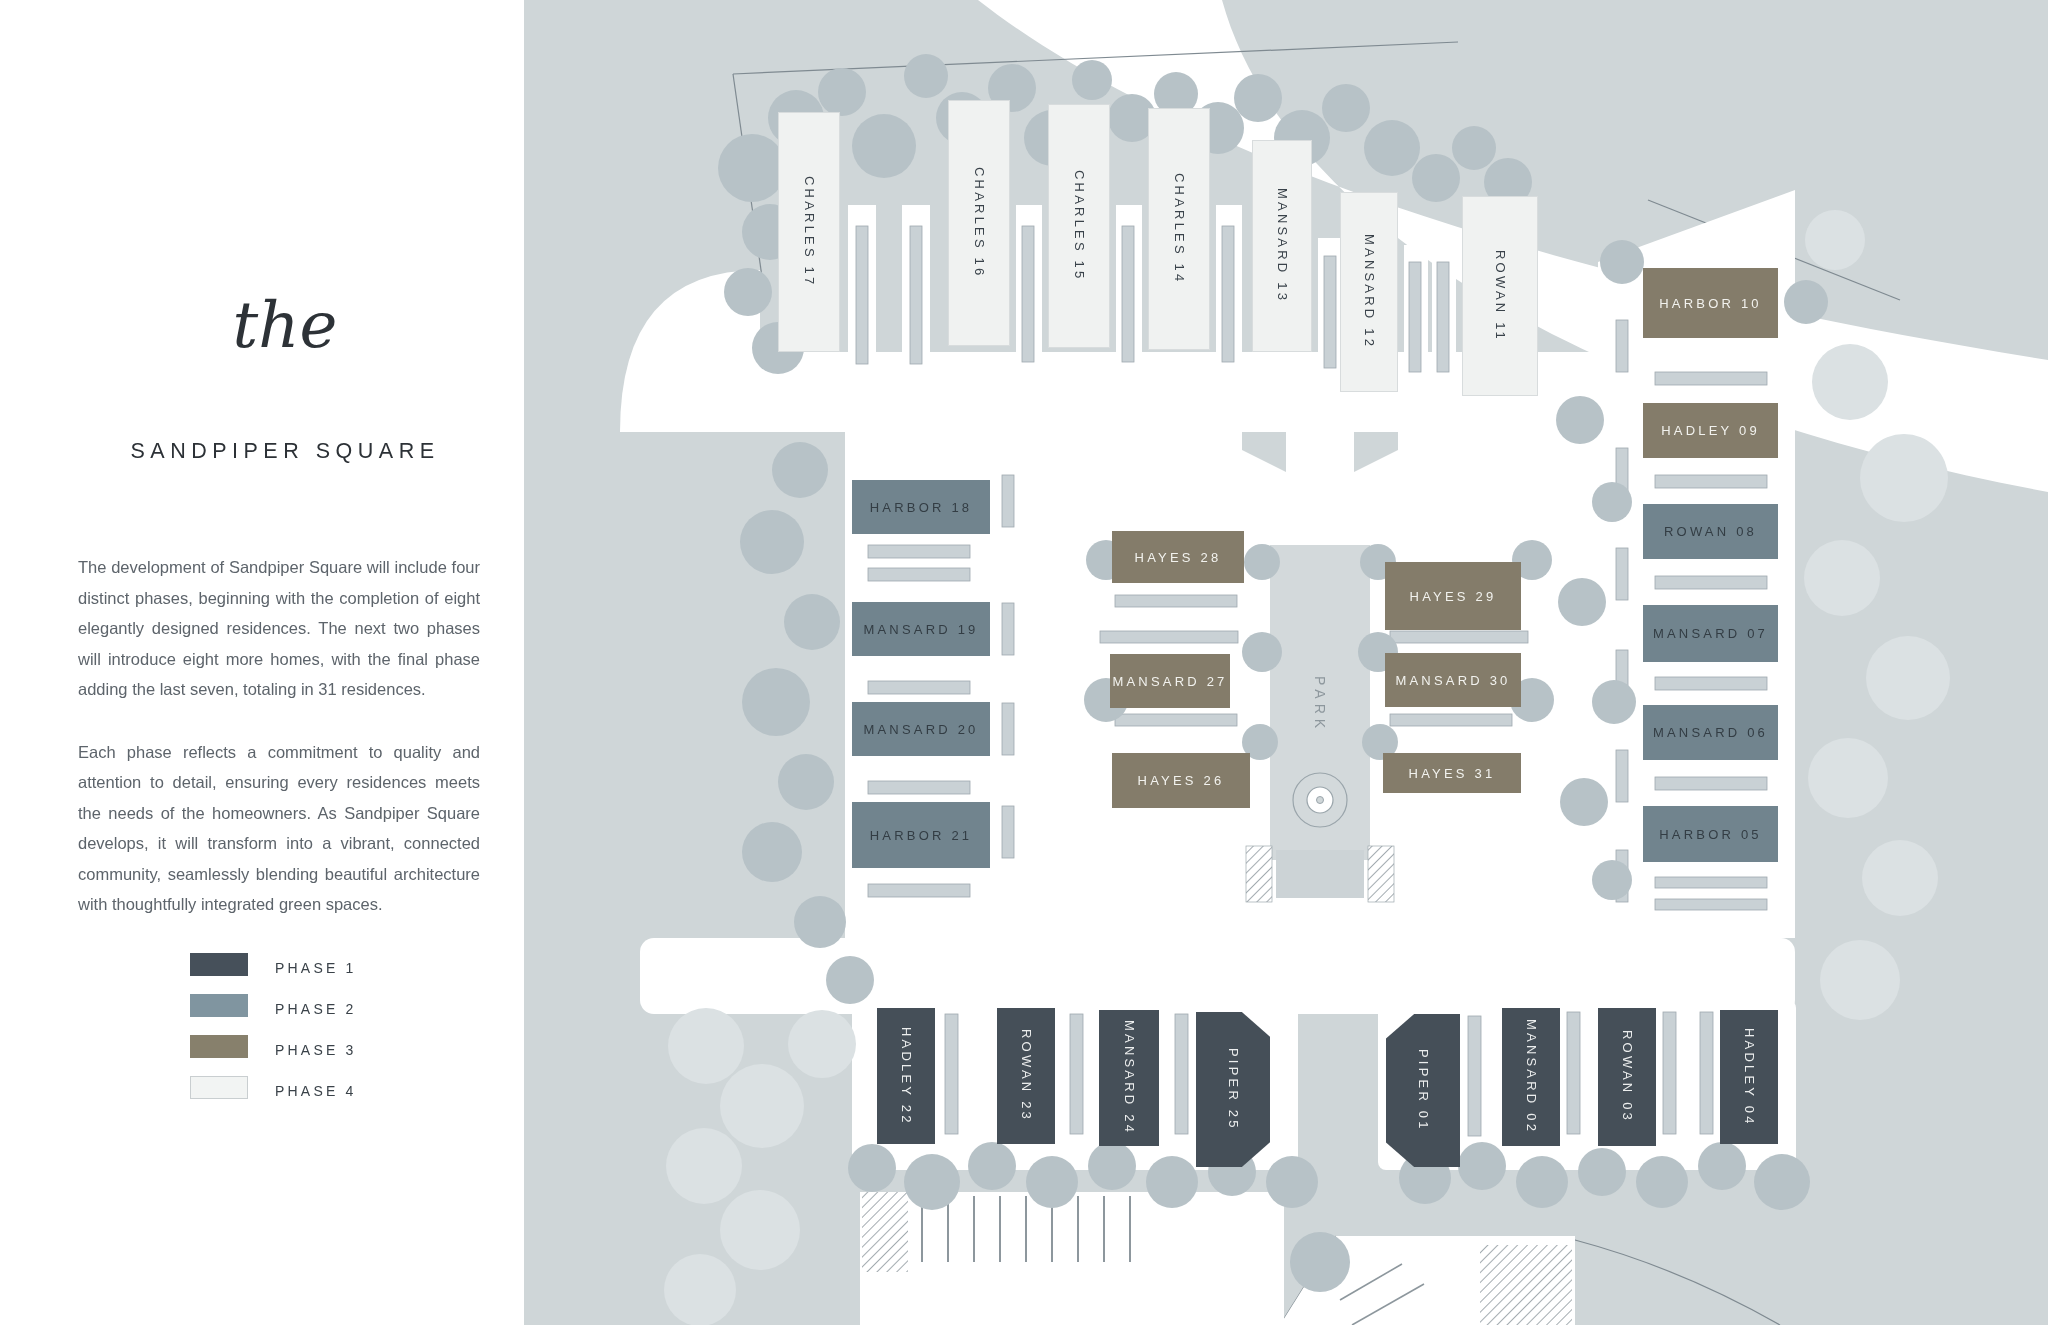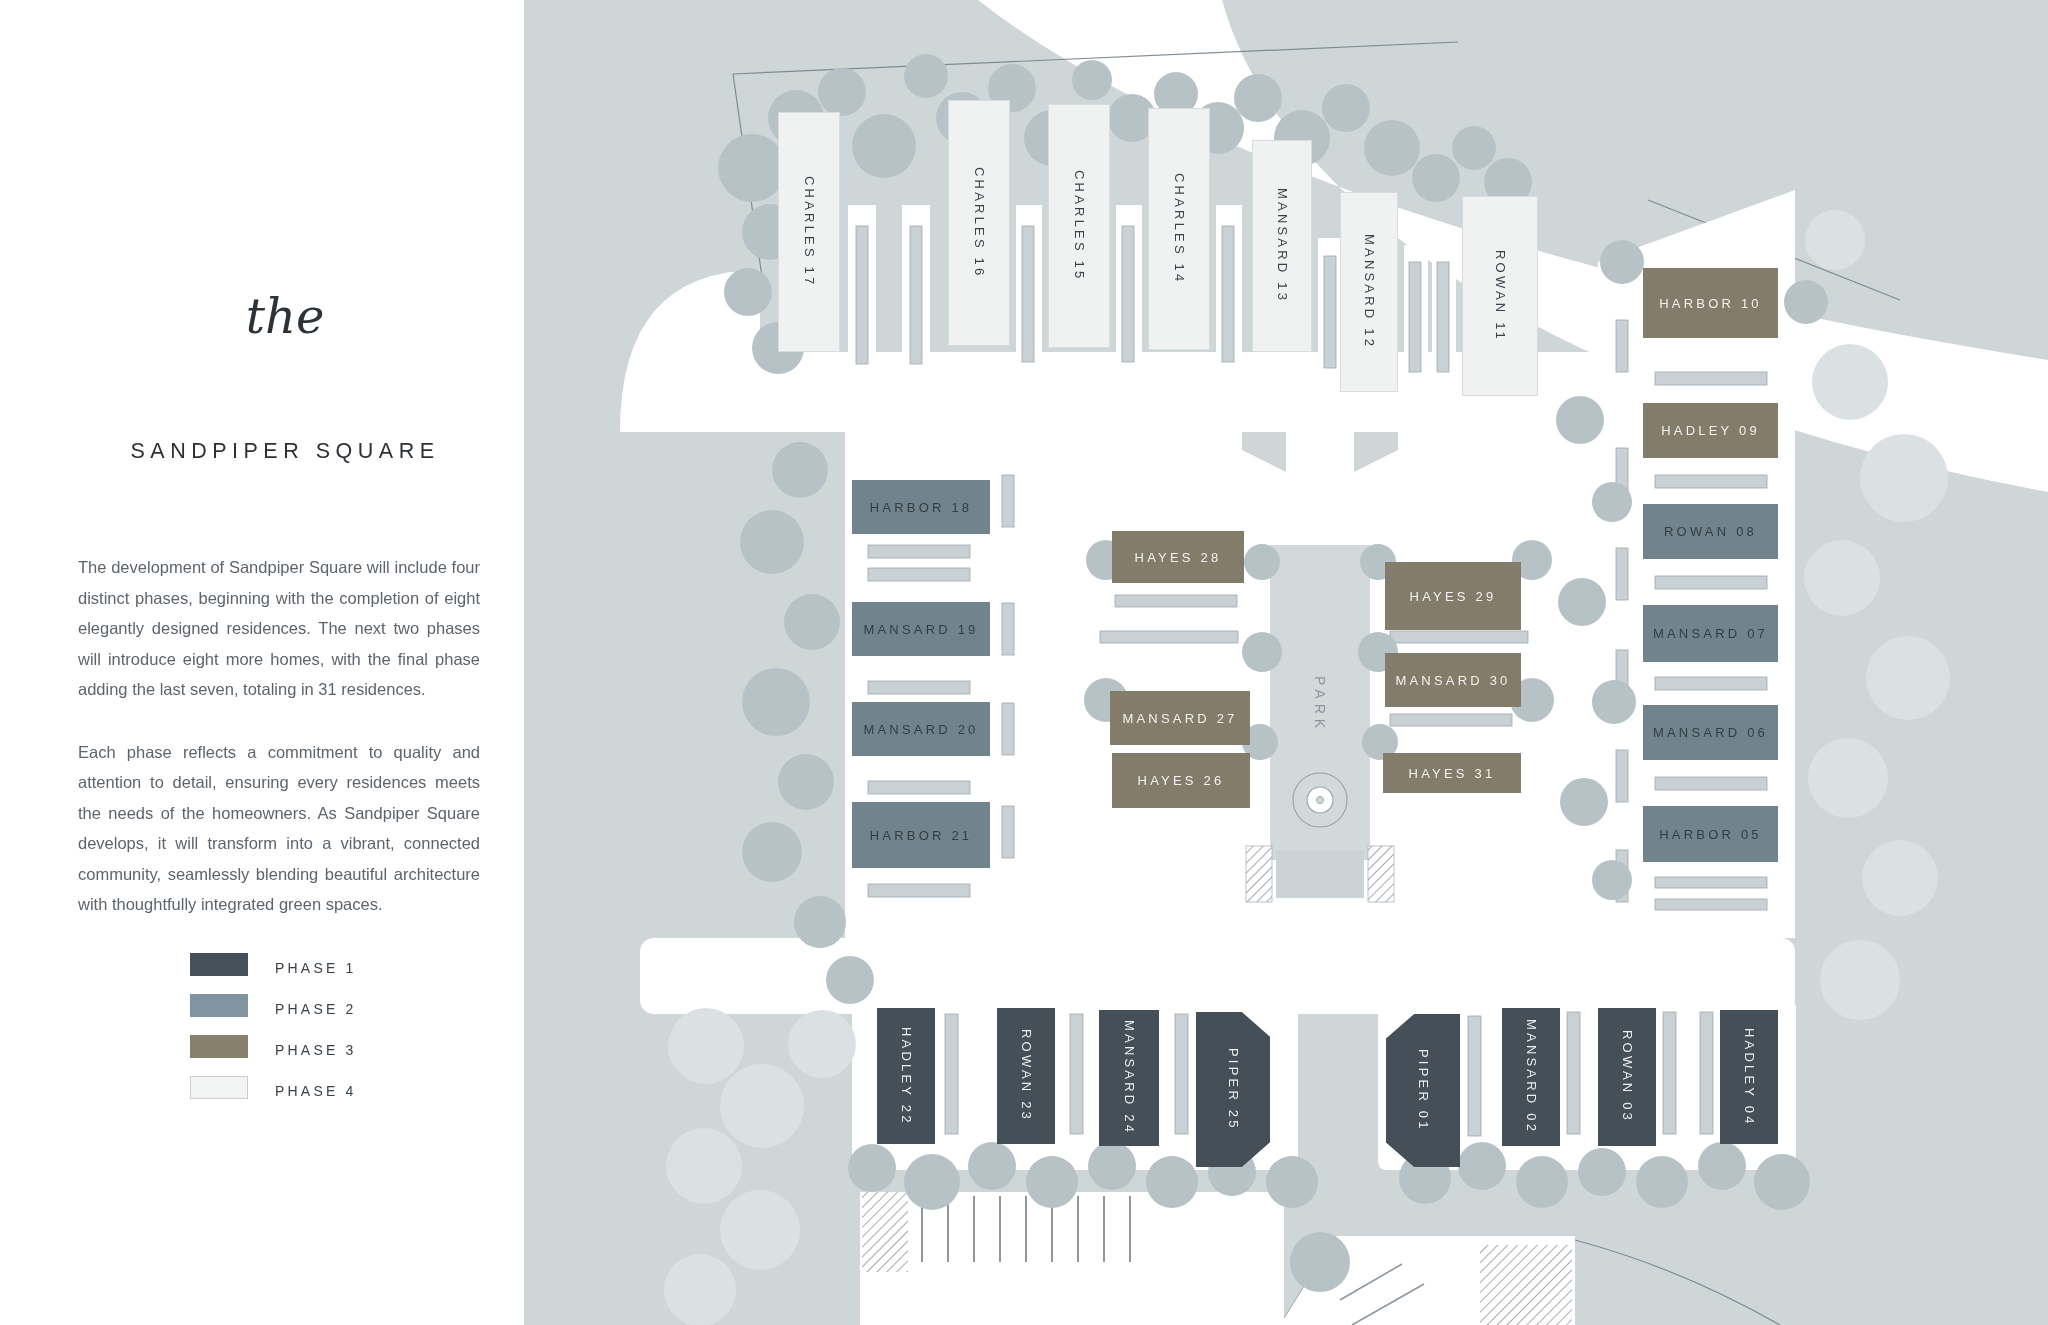--- a/index.html
+++ b/index.html
@@ -1,21 +1,21 @@
 <!DOCTYPE html>
 <html><head>
 <meta charset="utf-8">
 <style>
   html,body{margin:0;padding:0;background:#fff;}
   .stage{position:relative;width:2048px;height:1325px;overflow:hidden;background:#fff;
          font-family:"Liberation Sans",sans-serif;}
   
   .panel{position:absolute;left:0;top:0;width:524px;height:1325px;background:#fff;z-index:5;}
   .pretitle{position:absolute;left:50px;top:288px;width:470px;text-align:center;
-            font-family:"DejaVu Serif",serif;font-style:italic;font-size:48px;color:#2d3237;}
+            font-family:"DejaVu Serif",serif;font-style:italic;font-size:64px;color:#2d3237;}
   .title{position:absolute;left:50px;top:388px;width:470px;text-align:center;color:#2c3136;
          font-size:21.5px;letter-spacing:5.5px;line-height:39px;font-weight:400;margin-top:44px;}
   .paras{position:absolute;left:78px;top:552px;width:402px;color:#5d646b;
          font-size:16.5px;line-height:30.5px;text-align:justify;}
   .paras p{margin:0 0 32px 0;}
   .legend{position:absolute;left:190px;top:952px;}
   .legend-row{display:flex;align-items:flex-end;margin-bottom:17px;height:24px;}
   .swatch{width:58px;height:23px;display:inline-block;}
   .swatch.last{border:1px solid #c9ced0;box-sizing:border-box;}
   .legend-label{margin-left:27px;font-size:14px;letter-spacing:3.2px;color:#3a4249;}
@@ -308,21 +308,21 @@
     <div class="bld p2" style="left:1643px;top:806px;width:135px;height:56px">
         <span class="bl">HARBOR 05</span>
       </div>
 
     <div class="bld p3" style="left:1112px;top:531px;width:132px;height:52px">
         <span class="bl">HAYES 28</span>
       </div>
     <div class="bld p3" style="left:1385px;top:562px;width:136px;height:68px">
         <span class="bl">HAYES 29</span>
       </div>
-    <div class="bld p3" style="left:1110px;top:691px;width:140px;height:54px">
+    <div class="bld p3" style="left:1110px;top:654px;width:120px;height:54px">
         <span class="bl">MANSARD 27</span>
       </div>
     <div class="bld p3" style="left:1385px;top:653px;width:136px;height:54px">
         <span class="bl">MANSARD 30</span>
       </div>
     <div class="bld p3" style="left:1112px;top:753px;width:138px;height:55px">
         <span class="bl">HAYES 26</span>
       </div>
     <div class="bld p3" style="left:1383px;top:753px;width:138px;height:40px">
         <span class="bl">HAYES 31</span>

